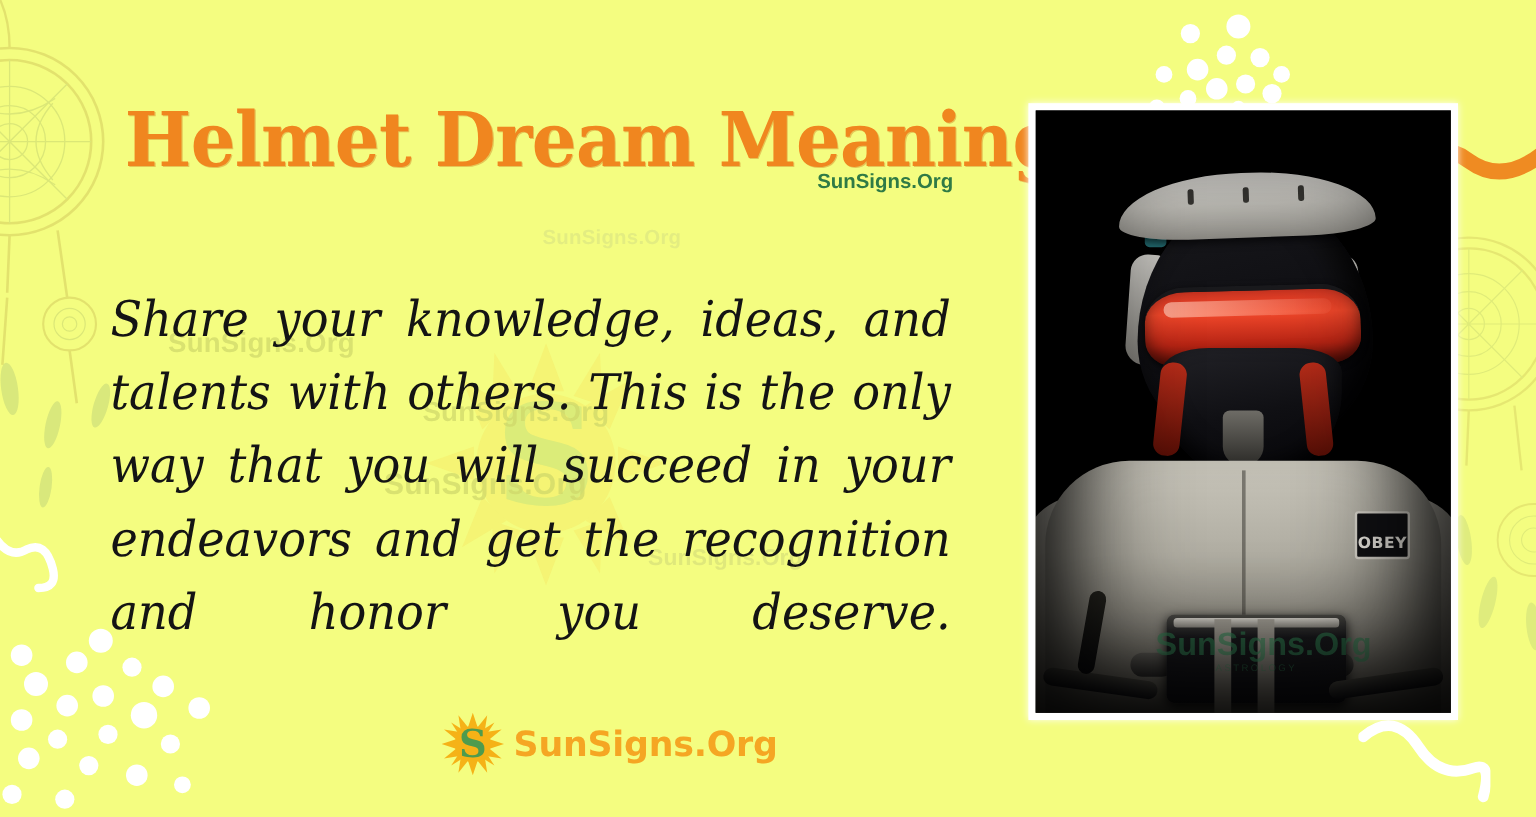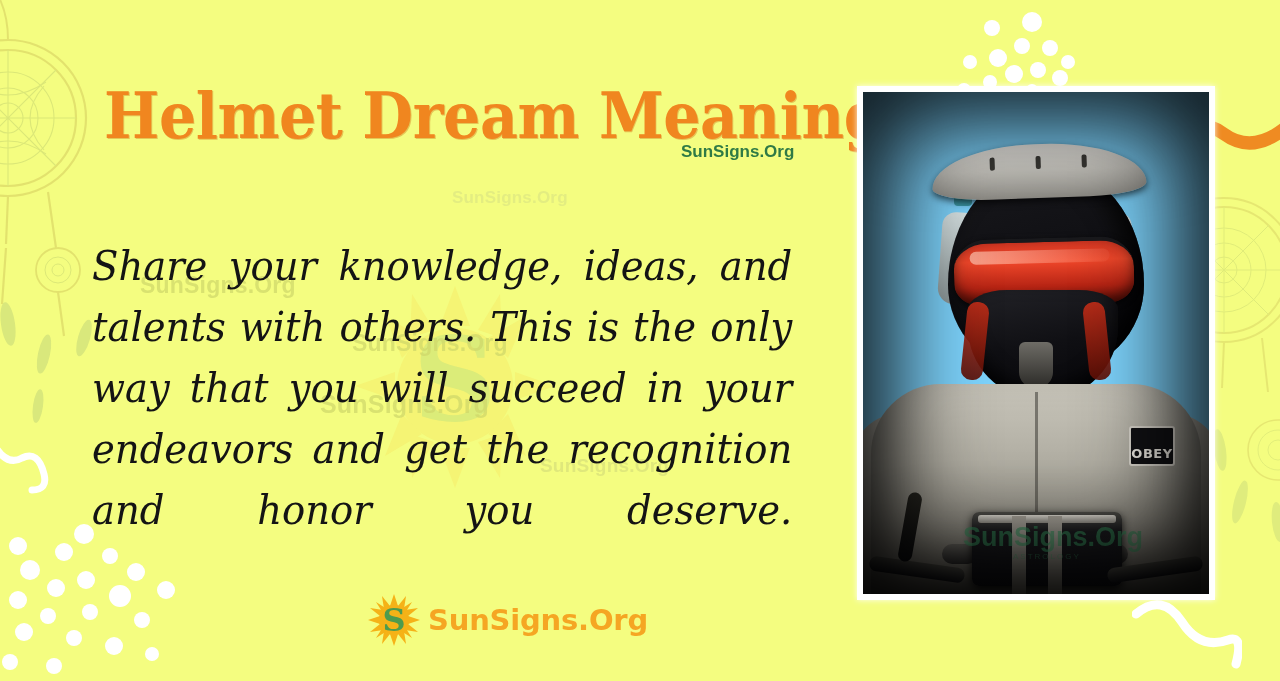--- a/index.html
+++ b/index.html
@@ -118,21 +118,21 @@
     width: 358px; height: 514px;
     background: #ffffff;
     padding: 6px;
     box-sizing: border-box;
     box-shadow: 0 0 6px rgba(255,255,255,.9);
   }
   #photo {
     position: relative;
     width: 100%; height: 100%;
     overflow: hidden;
-    background: #7dd3fc;
+    background: #000000;
   }
   .ph { position: absolute; }
 
   
   .helmet-shell {
     left: 50%; top: 72px;
     width: 196px; height: 208px;
     margin-left: -88px;
     background: linear-gradient(165deg,#1a1a1e 0%, #0e0e12 58%, #050508 100%);
     border-radius: 50% 50% 44% 44% / 58% 58% 42% 42%;

